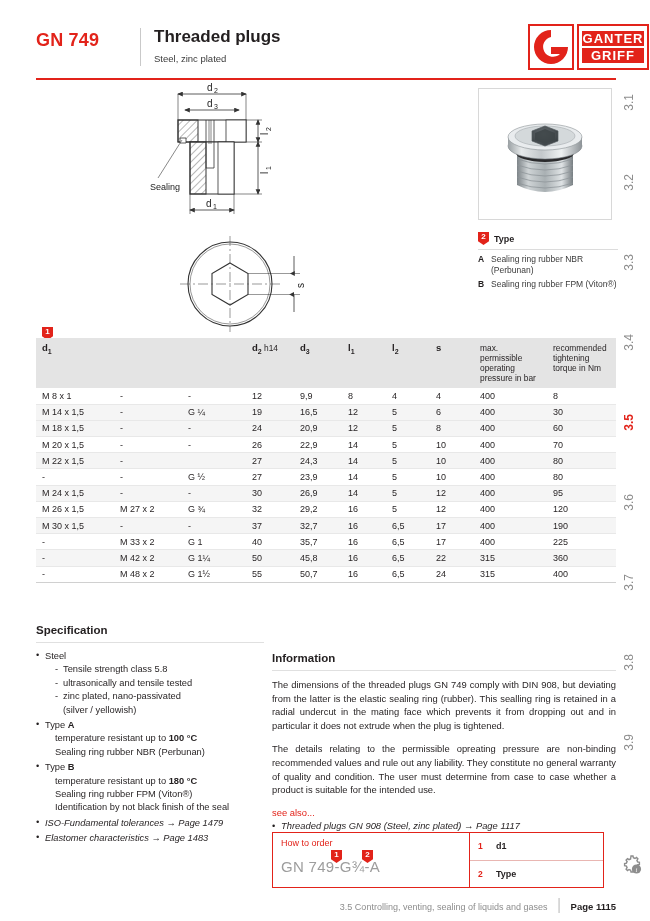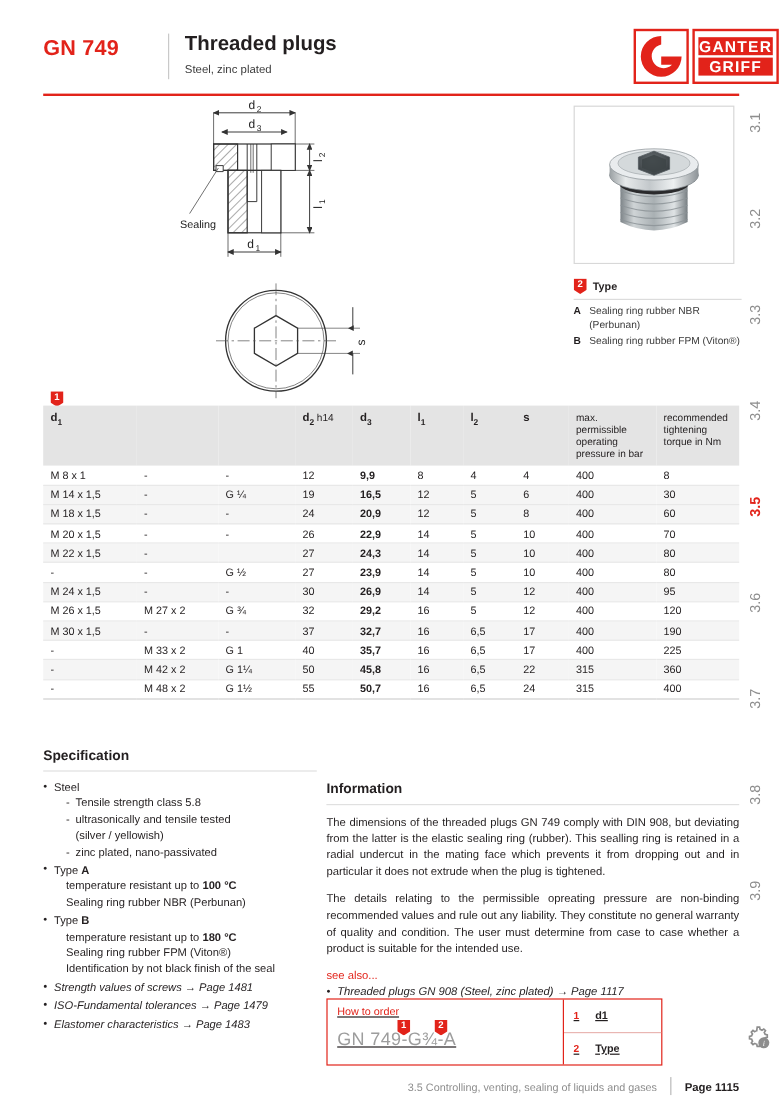--- a/index.html
+++ b/index.html
@@ -90,21 +90,21 @@
   table.spec th b { font-weight: bold; font-size: 9.5px; }
   table.spec th sub { font-size: 7px; }
   table.spec td {
     font-size: 9px; color: #231f20; padding: 2px 5px 2px 6px; height: 16.2px;
     border-bottom: 1px solid #e8e8e8; white-space: nowrap;
   }
   table.spec tr.alt td { background: #f5f5f5; }
   table.spec tr:last-child td { border-bottom: 1px solid #d0d0d0; }
   td.num { text-align: left; }
   .col1 { width: 78px; } .col2 { width: 68px; } .col3 { width: 64px; }
-  .col4 { width: 48px; } .col5 { width: 48px; font-weight: bold; } .col6 { width: 44px; }
+  .col4 { width: 48px; } .col5 { width: 48px; } .col6 { width: 44px; }
   .col7 { width: 44px; } .col8 { width: 44px; } .col9 { width: 73px; } .col10 { width: 69px; }
 
   
   .sec-left { position: absolute; left: 36px; top: 624px; width: 228px; }
   .sec-right { position: absolute; left: 272px; top: 652px; width: 344px; }
   .sec-title { font-size: 11.5px; font-weight: bold; color: #231f20; margin: 0 0 6px 0; }
   .sec-rule { height: 1px; background: #e0e0e0; margin-bottom: 7px; }
 
   ul.spec-list { list-style: none; margin: 0; padding: 0; }
   ul.spec-list > li { font-size: 9.3px; line-height: 13.4px; color: #231f20; margin-bottom: 2px; position: relative; padding-left: 9px; }
@@ -117,22 +117,22 @@
   .bold { font-weight: bold; }
   .nopad { padding-left: 10px; }
 
   .info-p { font-size: 9.4px; line-height: 13.6px; color: #231f20; text-align: justify; margin: 0 0 10px 0; }
   .see-also { font-size: 9.4px; color: #e2231a; margin: 0 0 2px 0; }
   .see-item { font-size: 9.4px; font-style: italic; color: #231f20; padding-left: 9px; position: relative; }
   .see-item::before { content: "\2022"; position: absolute; left: 0; font-style: normal; }
 
   
   .order-box {
-    position: absolute; left: 272px; top: 832px; width: 280px; height: 56px;
-    border: 1.5px solid #e2231a; display: flex; background: #fff; text-decoration: underline;
+    position: absolute; left: 272px; top: 832px; width: 332px; height: 56px;
+    border: 1.5px solid #e2231a; display: flex; background: #fff;
   }
   .order-left { width: 196px; position: relative; padding: 5px 0 0 8px; }
   .order-title { font-size: 9px; color: #e2231a; }
   .order-code { font-size: 15px; color: #9d9d9d; margin-top: 10px; letter-spacing: .3px; }
   .order-m1 { position: absolute; left: 58px; top: 17px; }
   .order-m2 { position: absolute; left: 89px; top: 17px; }
   .order-right { flex: 1; display: flex; flex-direction: column; border-left: 1.5px solid #e2231a; }
   .order-r-row { flex: 1; display: flex; align-items: center; padding-left: 8px; font-size: 9px; }
   .order-r-row:first-child { border-bottom: 1px solid #e9b6b2; }
   .order-idx { color: #e2231a; font-weight: bold; width: 18px; font-size: 8.5px; }
@@ -507,35 +507,34 @@
   </table>
 
   <div class="sec-left">
     <div class="sec-title">Specification</div>
     <div class="sec-rule"></div>
     <ul class="spec-list">
       <li>
         <span>Steel</span>
         <div class="sub"><span class="dash">-</span><span>Tensile strength class 5.8</span></div>
         <div class="sub"><span class="dash">-</span><span>ultrasonically and tensile tested</span></div>
+        <div class="sub"><span class="dash">-</span><span>zinc plated, nano-passivated</span></div>
         <div class="sub nopad" style="padding-left:18px"><span>(silver / yellowish)</span></div>
-        <div class="sub"><span class="dash">-</span><span>zinc plated, nano-passivated</span></div>
       </li>
       <li>
         <span>Type </span><span class="bold">A</span>
         <div class="nopad"><span>temperature resistant up to </span><span class="bold">100 °C</span></div>
         <div class="nopad">Sealing ring rubber NBR (Perbunan)</div>
       </li>
       <li>
         <span>Type </span><span class="bold">B</span>
         <div class="nopad"><span>temperature resistant up to </span><span class="bold">180 °C</span></div>
         <div class="nopad">Sealing ring rubber FPM (Viton®)</div>
         <div class="nopad">Identification by not black finish of the seal</div>
       </li>
-      <li class="ital">Strength values of screws → Page 1481</li>
       <li class="ital">ISO-Fundamental tolerances → Page 1479</li>
       <li class="ital">Elastomer characteristics → Page 1483</li>
     </ul>
   </div>
 
   <div class="sec-right">
     <div class="sec-title">Information</div>
     <div class="sec-rule"></div>
     <p class="info-p">The dimensions of the threaded plugs GN 749 comply with DIN 908, but deviating from the latter is the elastic sealing ring (rubber). This sealling ring is retained in a radial undercut in the mating face which prevents it from dropping out and in particular it does not extrude when the plug is tightened.</p>
     <p class="info-p">The details relating to the permissible opreating pressure are non-binding recommended values and rule out any liability. They constitute no general warranty of quality and condition. The user must determine from case to case whether a product is suitable for the intended use.</p>

